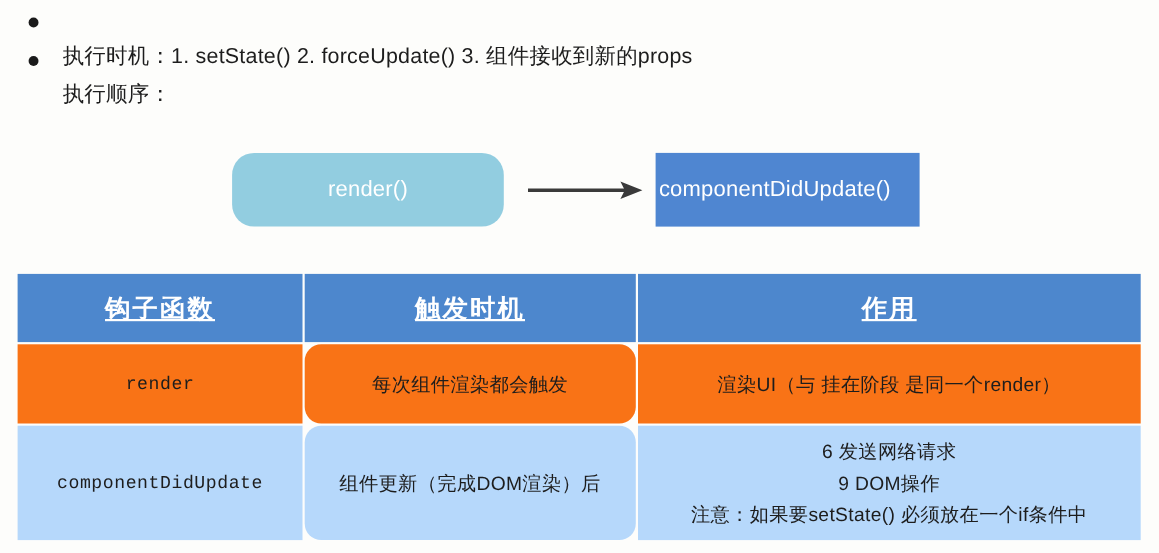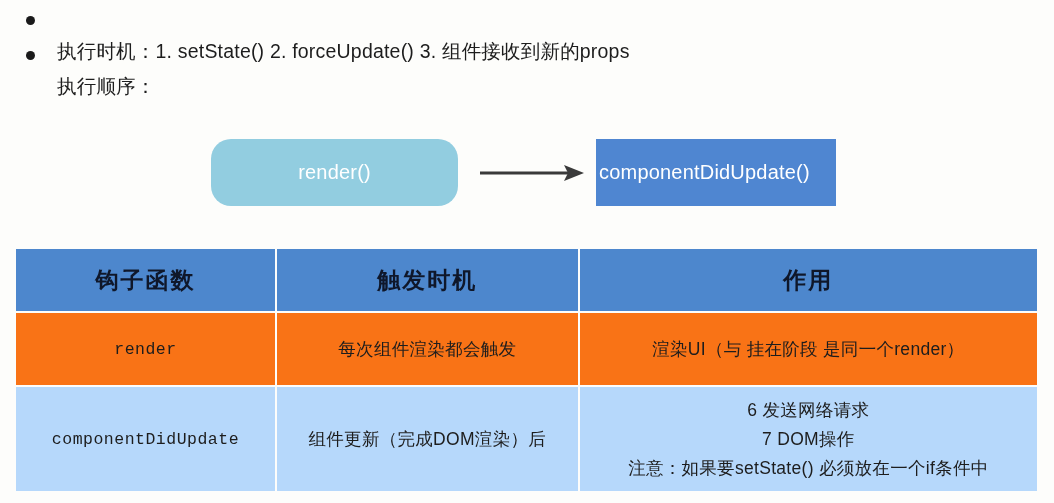--- a/index.html
+++ b/index.html
@@ -105,25 +105,26 @@
     table-layout: fixed;
   }
   .hook-table th,
   .hook-table td {
     padding: 0;
     vertical-align: middle;
     text-align: center;
   }
   .hook-table thead th {
     background: #4d87cd;
-    color: #0f172a;
+    color: #ffffff;
     font-size: 23px;
     font-weight: bold;
     letter-spacing: 2px;
     height: 62px;
+    text-decoration: underline;
   }
   .col-hook { width: 248px; }
   .col-timing { width: 288px; }
   .col-use { width: 438px; }
 
   .row-render td {
     background: #f97316;
     height: 72px;
   }
   .row-cdu td {
@@ -134,20 +135,21 @@
   .mono-cell {
     font-family: "Liberation Mono", "DejaVu Sans Mono", monospace;
     font-size: 16.5px;
     color: #1d1d1d;
     letter-spacing: 0.5px;
   }
   .cn-cell {
     font-size: 17.5px;
     color: #1d1d1d;
     letter-spacing: 0.3px;
+    border-radius: 15px;
   }
   .use-cell {
     font-size: 17.5px;
     color: #1d1d1d;
     text-align: left;
     padding-left: 14px;
     letter-spacing: 0.3px;
   }
   .use-lines {
     display: flex;
@@ -216,20 +218,20 @@
         </div>
       </td>
     </tr>
 
     <tr class="row-cdu">
       <td class="mono-cell">componentDidUpdate</td>
       <td class="cn-cell">组件更新（完成DOM渲染）后</td>
       <td class="use-cell">
         <div class="use-lines">
           <div class="use-line">6 发送网络请求</div>
-          <div class="use-line">7 DOM操作</div>
+          <div class="use-line">9 DOM操作</div>
           <div class="use-line">注意：如果要setState() 必须放在一个if条件中</div>
         </div>
       </td>
     </tr>
 
   </tbody>
 </table>
 
 </body></html>

